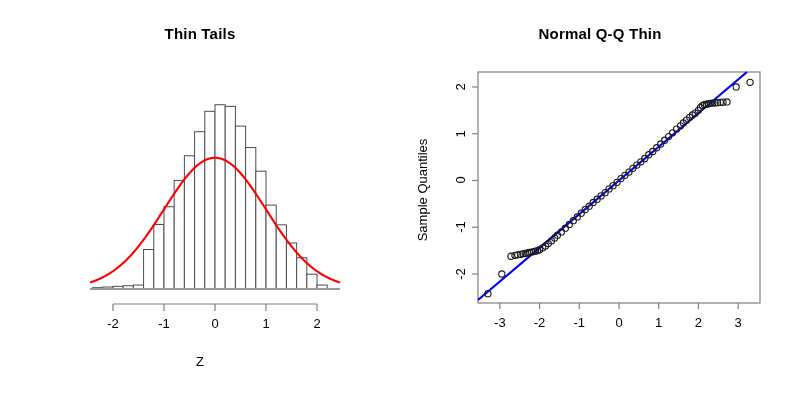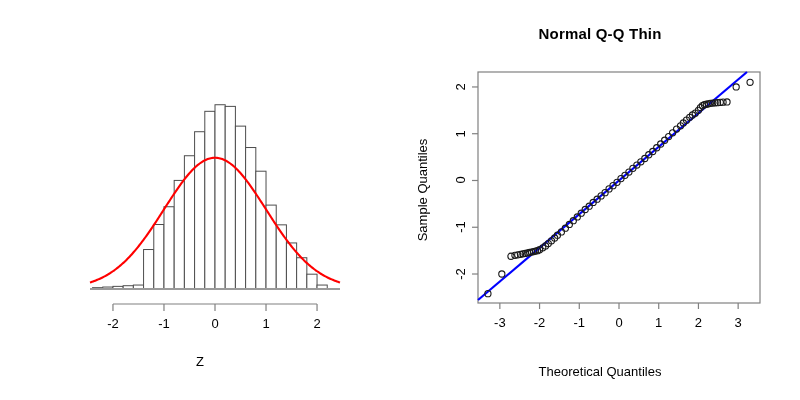--- a/index.html
+++ b/index.html
@@ -36,20 +36,21 @@
   }
   svg{position:absolute;left:0;top:0;overflow:visible;}
 </style>
 </head>
 <body>
 
 <div id="root">
 
   <div class="panel" id="panel-hist">
 
+    <div class="plot-title">Thin Tails</div>
 
     <svg id="hist-svg" width="400" height="400">
       <g id="hist-bars">
           <rect x="92.55" y="287.68" width="10.20" height="1.32" fill="#ffffff" stroke="#4d4d4d" stroke-width="1"></rect>
           <rect x="102.76" y="287.03" width="10.20" height="1.97" fill="#ffffff" stroke="#4d4d4d" stroke-width="1"></rect>
           <rect x="112.96" y="286.37" width="10.20" height="2.63" fill="#ffffff" stroke="#4d4d4d" stroke-width="1"></rect>
           <rect x="123.16" y="285.71" width="10.20" height="3.29" fill="#ffffff" stroke="#4d4d4d" stroke-width="1"></rect>
           <rect x="133.37" y="285.05" width="10.20" height="3.95" fill="#ffffff" stroke="#4d4d4d" stroke-width="1"></rect>
           <rect x="143.57" y="249.52" width="10.20" height="39.48" fill="#ffffff" stroke="#4d4d4d" stroke-width="1"></rect>
           <rect x="153.78" y="224.51" width="10.20" height="64.49" fill="#ffffff" stroke="#4d4d4d" stroke-width="1"></rect>
@@ -200,18 +201,17 @@
         <div class="tick-label" style="left: 338.155px; top: 316px;">3</div>
       </div>
     <div id="qq-yticks">
         <div class="tick-label-v" style="left: 60px; top: 274.008px;">-2</div>
         <div class="tick-label-v" style="left: 60px; top: 227.247px;">-1</div>
         <div class="tick-label-v" style="left: 60px; top: 180.486px;">0</div>
         <div class="tick-label-v" style="left: 60px; top: 133.725px;">1</div>
         <div class="tick-label-v" style="left: 60px; top: 86.9636px;">2</div>
       </div>
 
-    <div class="axis-title" style="top:365px;">Theoretical Quantiles</div>
 
     <div class="ylab-rot" id="qq-ylab" style="left:22px;top:190px;">Sample Quantiles</div>
   </div>
 
 </div>
 
 </body></html>

